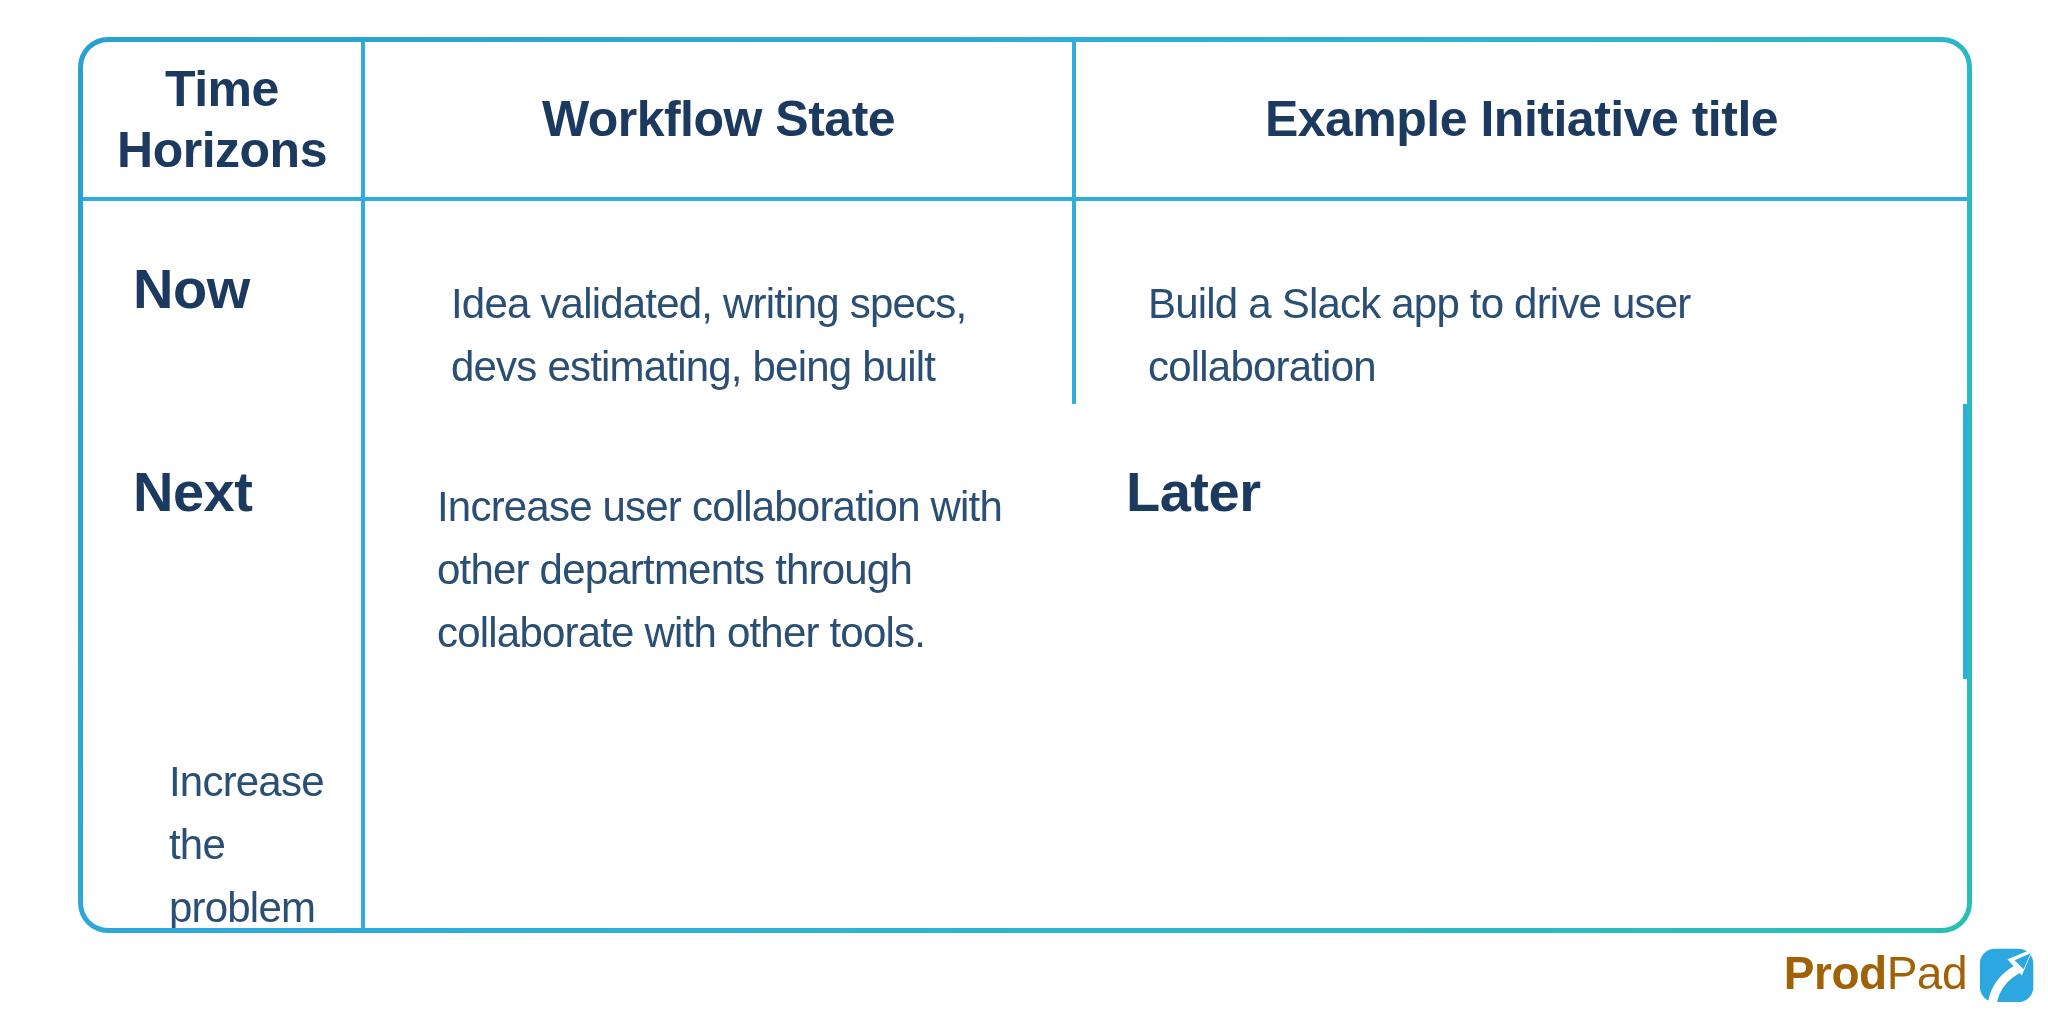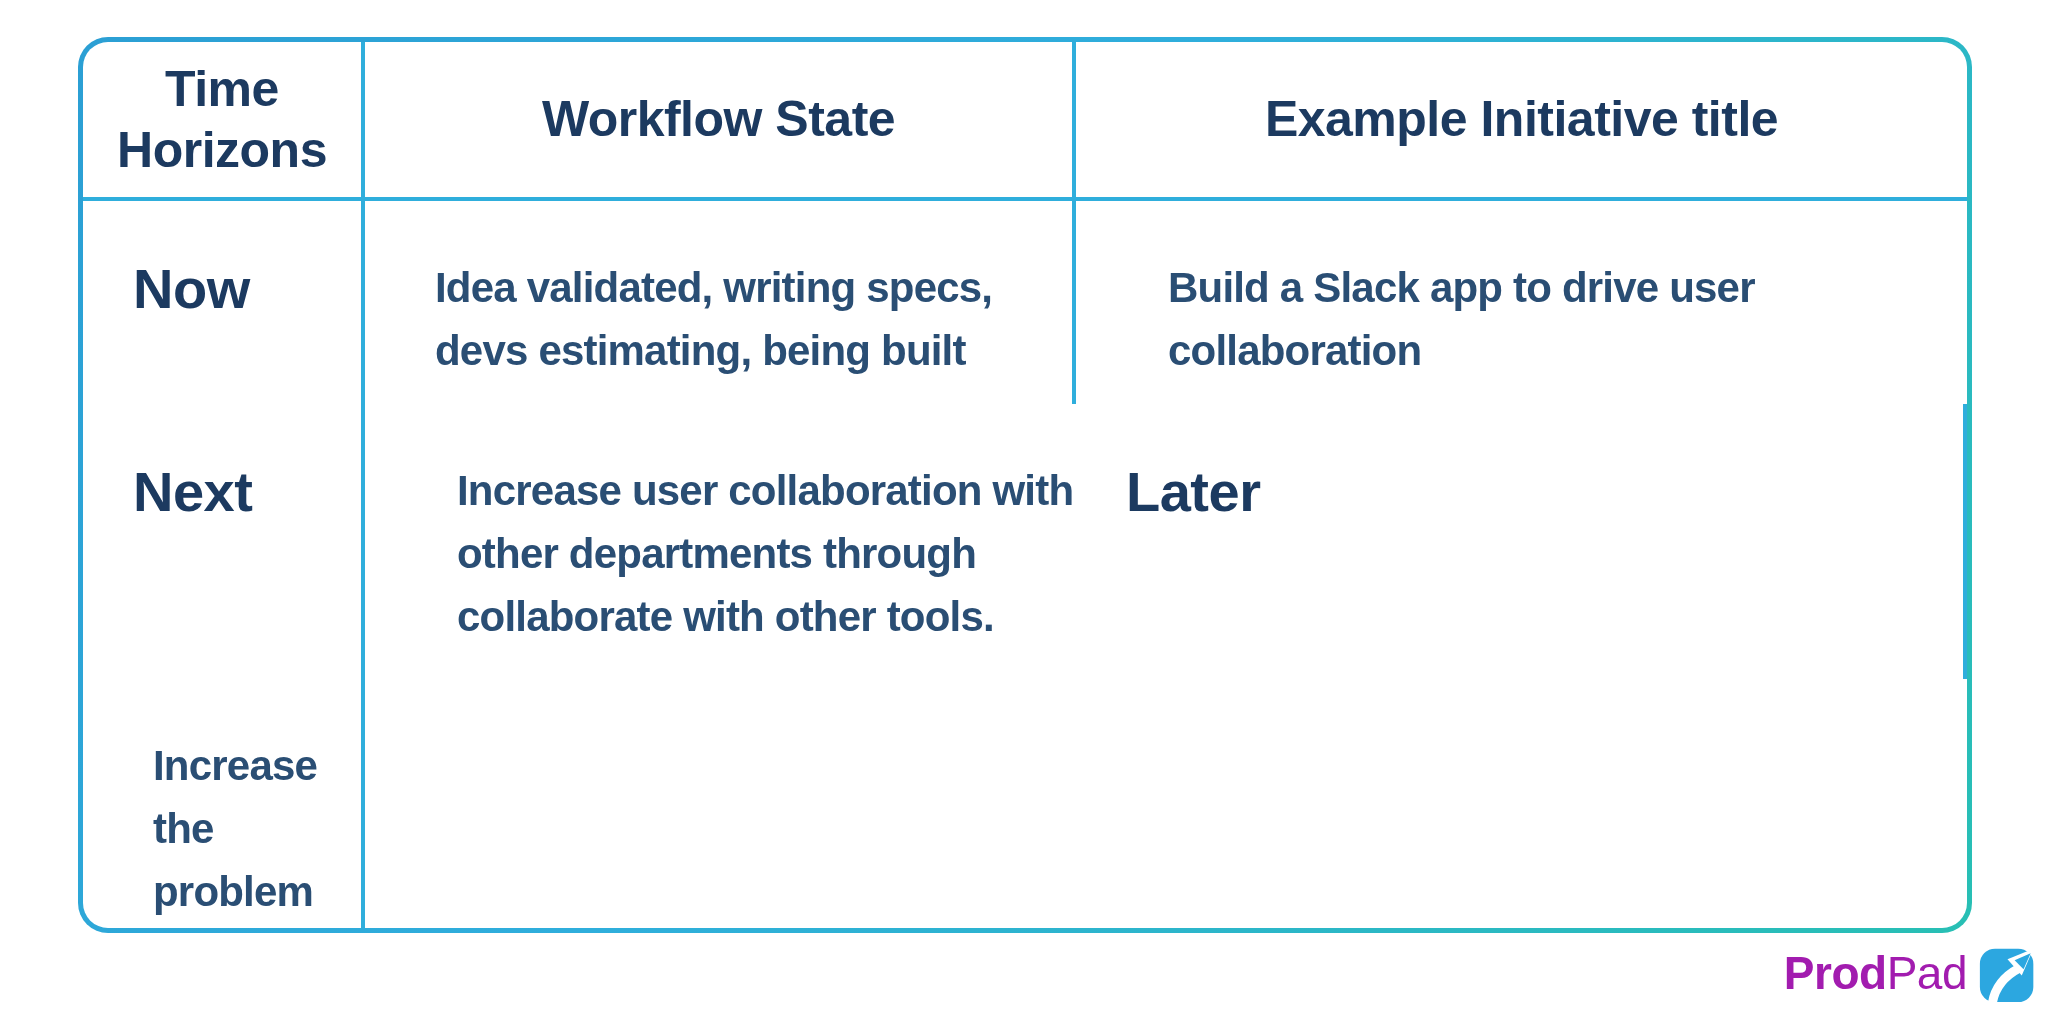--- a/index.html
+++ b/index.html
@@ -65,39 +65,39 @@
   }
   .text-cell {
     padding-top: 55px;
     font-size: 42px;
     font-weight: 400;
     color: #2A4E74;
     line-height: 63px;
     letter-spacing: -0.8px;
   }
   .text-cell.col-2 { padding-left: 70px; }
-  .text-cell.col-3 { padding-left: 92px; }
-  .text-cell p { margin: 0; font-weight: bold; }
+  .text-cell.col-3 { padding-left: 56px; }
+  .text-cell p { margin: 16px; }
   .w640 { max-width: 640px; }
   .w700 { max-width: 700px; }
   .w800 { max-width: 800px; }
   .w720 { max-width: 720px; }
 
   
   .logo {
     position: absolute;
     right: 12px;
     bottom: 6px;
     display: flex;
     align-items: center;
     gap: 12px;
   }
   .logo-text {
     font-size: 46px;
-    color: #a21caf;
+    color: #a16207;
     letter-spacing: -0.5px;
     line-height: 1;
     padding-bottom: 4px;
   }
   .logo-text .bold { font-weight: 700; }
   .logo-text .light { font-weight: 400; }
   .logo-mark { width: 57px; height: 57px; display: block; }
 </style>
 </head>
 <body>

